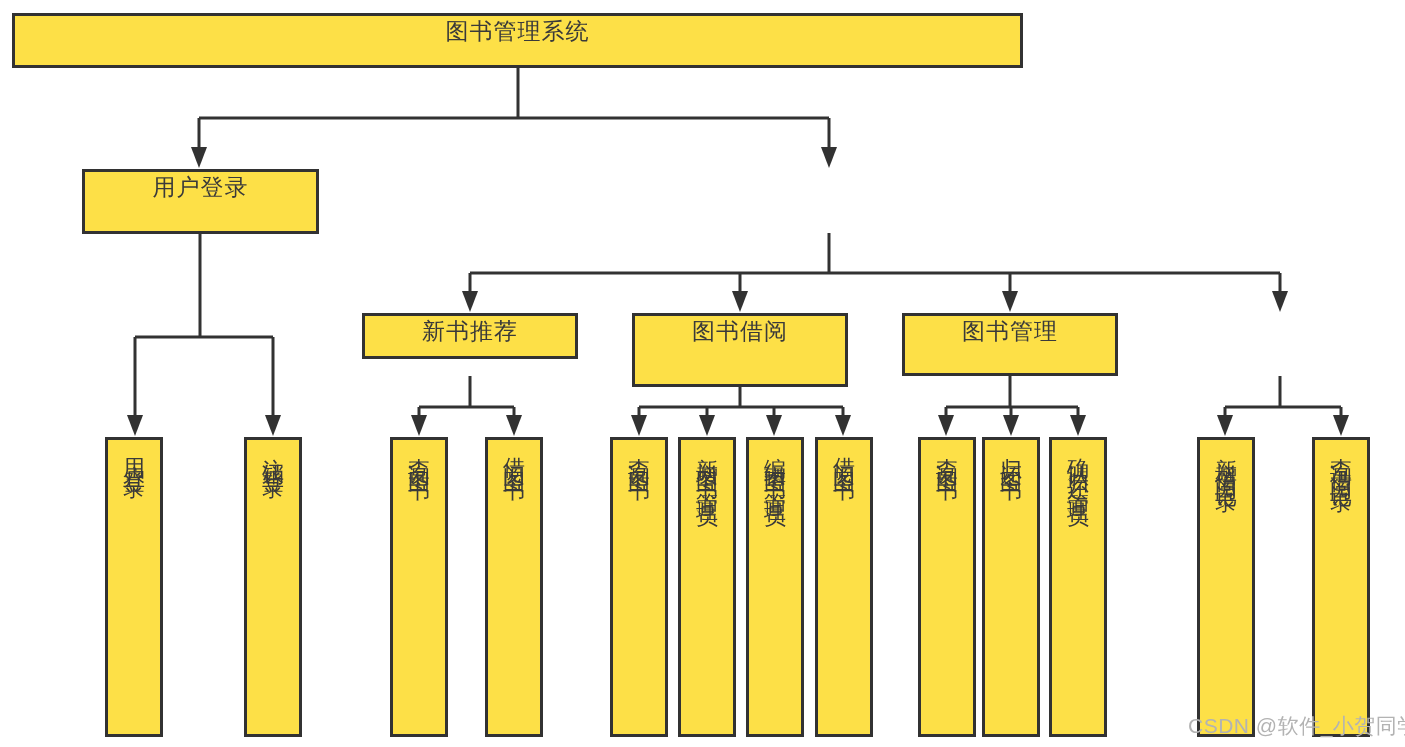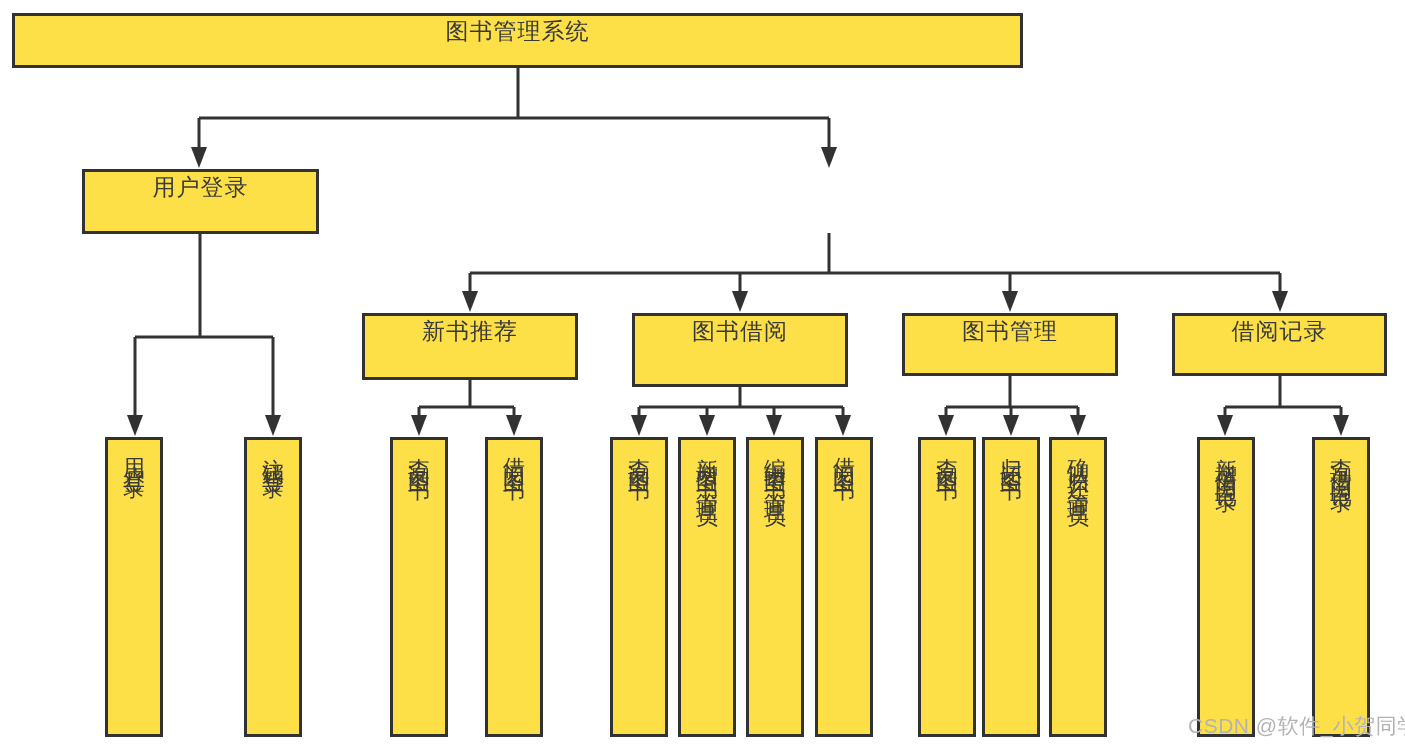--- a/index.html
+++ b/index.html
@@ -112,31 +112,28 @@
   </svg>
 
   <div class="box h" style="left:12px;top:13px;width:1011px;height:55px">
     <span>图书管理系统</span>
   </div>
 
   <div class="box h" style="left:82px;top:169px;width:237px;height:65px">
     <span>用户登录</span>
   </div>
 
-  <div class="box h" style="left:362px;top:313px;width:216px;height:67px">
+  <div class="box h" style="left:362px;top:313px;width:216px;height:46px">
     <span>新书推荐</span>
   </div>
   <div class="box h" style="left:632px;top:313px;width:216px;height:74px">
     <span>图书借阅</span>
   </div>
   <div class="box h" style="left:902px;top:313px;width:216px;height:63px">
     <span>图书管理</span>
-  </div>
-  <div class="box h" style="left:1172px;top:313px;width:215px;height:63px">
-    <span>借阅记录</span>
   </div>
 
   <div class="box leaf" style="left:105px">
     <span class="vtext">用户登录</span>
   </div>
   <div class="box leaf" style="left:244px">
     <span class="vtext">注销登录</span>
   </div>
 
   <div class="box leaf" style="left:390px">

